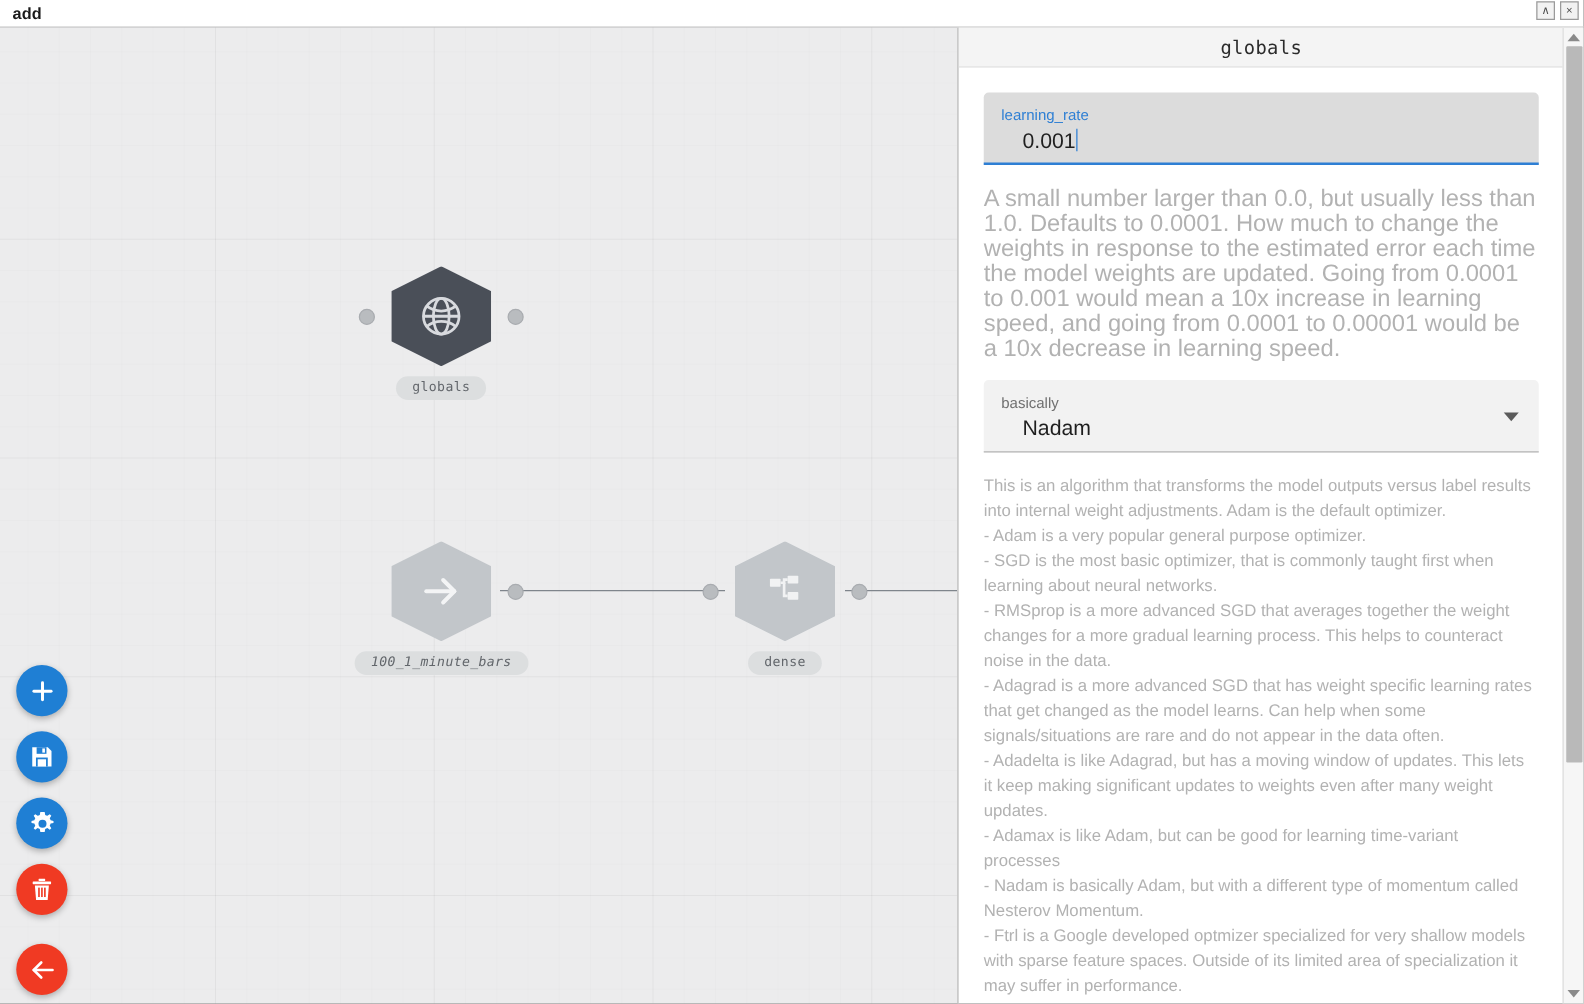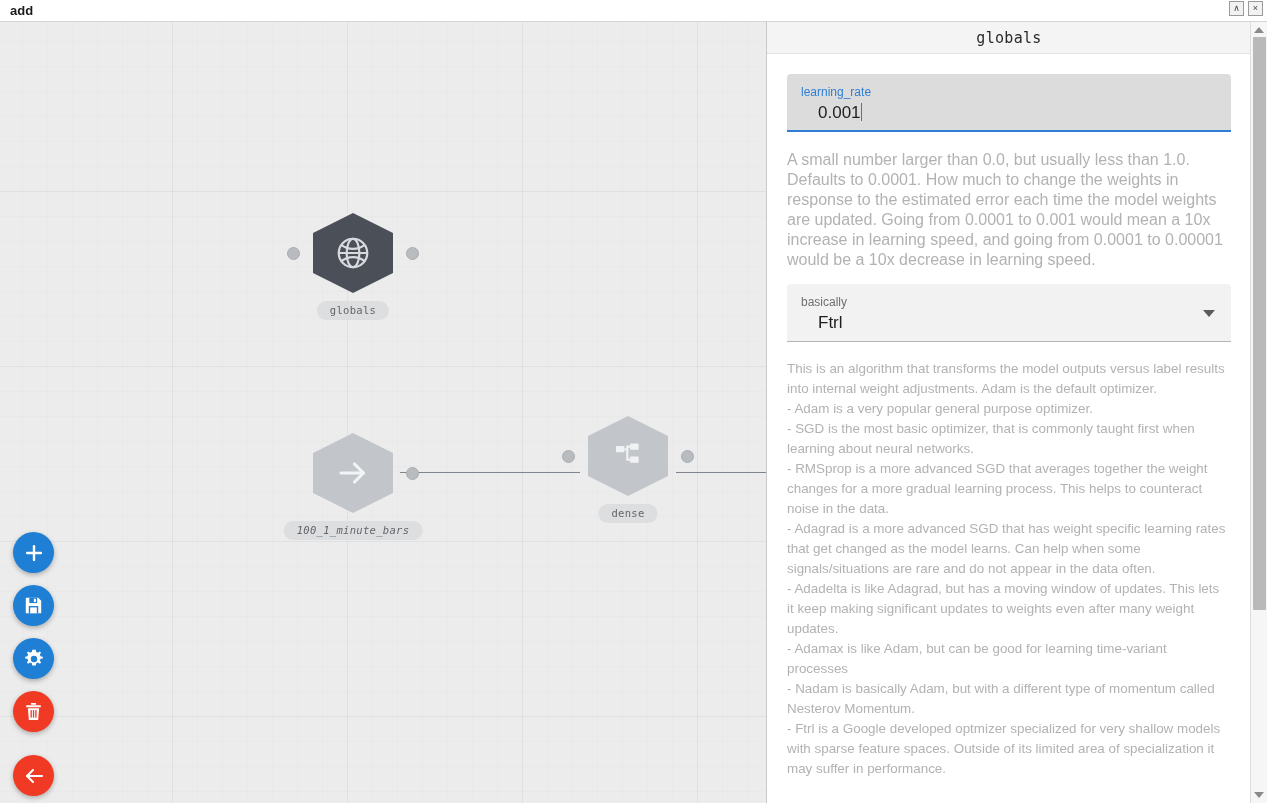--- a/index.html
+++ b/index.html
@@ -227,21 +227,21 @@
     position: absolute;
     right: 16px;
     top: 26px;
     width: 0; height: 0;
     border-left: 6px solid transparent;
     border-right: 6px solid transparent;
     border-top: 7px solid #5b5b5b;
   }
 
   .helper-text {
-    font-size: 16px;
+    font-size: 19px;
     line-height: 20px;
     color: #b2b2b2;
     margin: 18px 0 14px 0;
     padding-right: 2px;
   }
   .desc-text {
     font-size: 13.4px;
     line-height: 20px;
     color: #b2b2b2;
     margin: 17px 0 0 0;
@@ -324,21 +324,21 @@
         <span>
           <svg width="36" height="36" viewBox="0 0 24 24" fill="none" stroke="#f3f4f5" stroke-width="2.1" stroke-linecap="round" stroke-linejoin="round">
             <line x1="4" y1="12" x2="19" y2="12"></line>
             <polyline points="13,6 19,12 13,18"></polyline>
           </svg>
         </span>
       </div>
       <div class="node-label">100_1_minute_bars</div>
     </div>
 
-    <div class="node" style="left:588px; top:394px;padding-left:20px;">
+    <div class="node" style="left:588px; top:411px;padding-left:20px;">
       <div class="port left"></div>
       <div class="port right"></div>
       <div class="hex light">
         <span>
           <svg width="34" height="34" viewBox="0 0 24 24" fill="#f1f2f3" stroke="#f1f2f3" stroke-width="1.5">
             <rect x="3.5" y="5" width="6" height="4.4" rx="0.4" stroke="none"></rect>
             <rect x="13.5" y="3.2" width="6" height="4.4" rx="0.4" stroke="none"></rect>
             <rect x="13.5" y="12.4" width="6" height="4.4" rx="0.4" stroke="none"></rect>
             <path d="M9.5 7.2 h2 v-1.8 h2" fill="none"></path>
             <path d="M11.5 7.2 v7.4 h2" fill="none"></path>
@@ -418,21 +418,21 @@
       <div class="mdc-field focused">
         <div class="f-label">learning_rate</div>
         <div class="f-value"><span>0.001</span><span class="caret"></span></div>
         <div class="f-underline"></div>
       </div>
 
       <p class="helper-text"> A small number larger than 0.0, but usually less than 1.0. Defaults to 0.0001. How much to change the weights in response to the estimated error each time the model weights are updated. Going from 0.0001 to 0.001 would mean a 10x increase in learning speed, and going from 0.0001 to 0.00001 would be a 10x decrease in learning speed.</p>
 
       <div class="mdc-field unfocused">
         <div class="f-label">basically</div>
-        <div class="f-value">Ftrl</div>
+        <div class="f-value">Nadam</div>
         <div class="f-arrow"></div>
         <div class="f-underline"></div>
       </div>
 
       <p class="desc-text"> This is an algorithm that transforms the model outputs versus label results into internal weight adjustments. Adam is the default optimizer.
 - Adam is a very popular general purpose optimizer.
 - SGD is the most basic optimizer, that is commonly taught first when learning about neural networks.
 - RMSprop is a more advanced SGD that averages together the weight changes for a more gradual learning process. This helps to counteract noise in the data.
 - Adagrad is a more advanced SGD that has weight specific learning rates that get changed as the model learns. Can help when some signals/situations are rare and do not appear in the data often.
 - Adadelta is like Adagrad, but has a moving window of updates. This lets it keep making significant updates to weights even after many weight updates.

